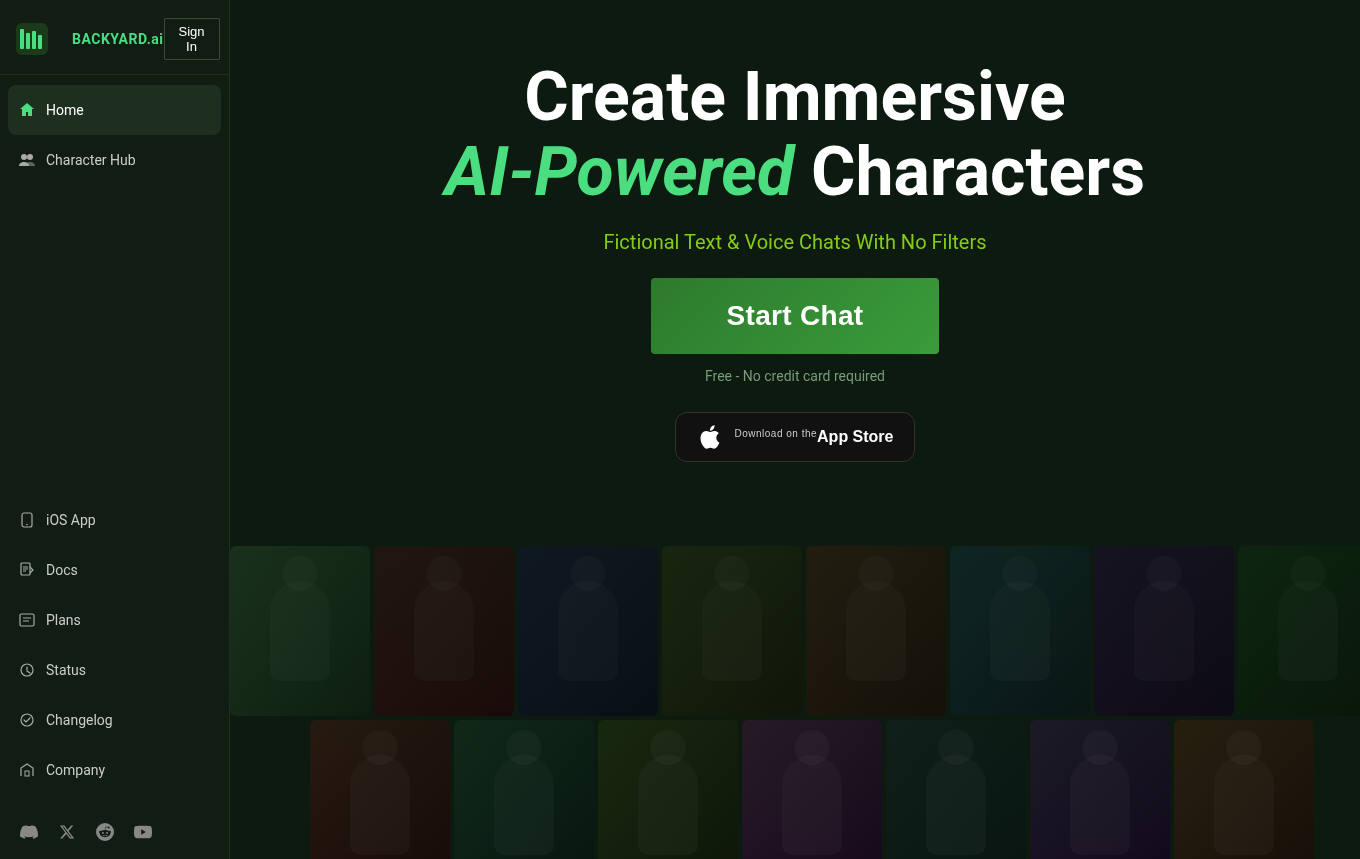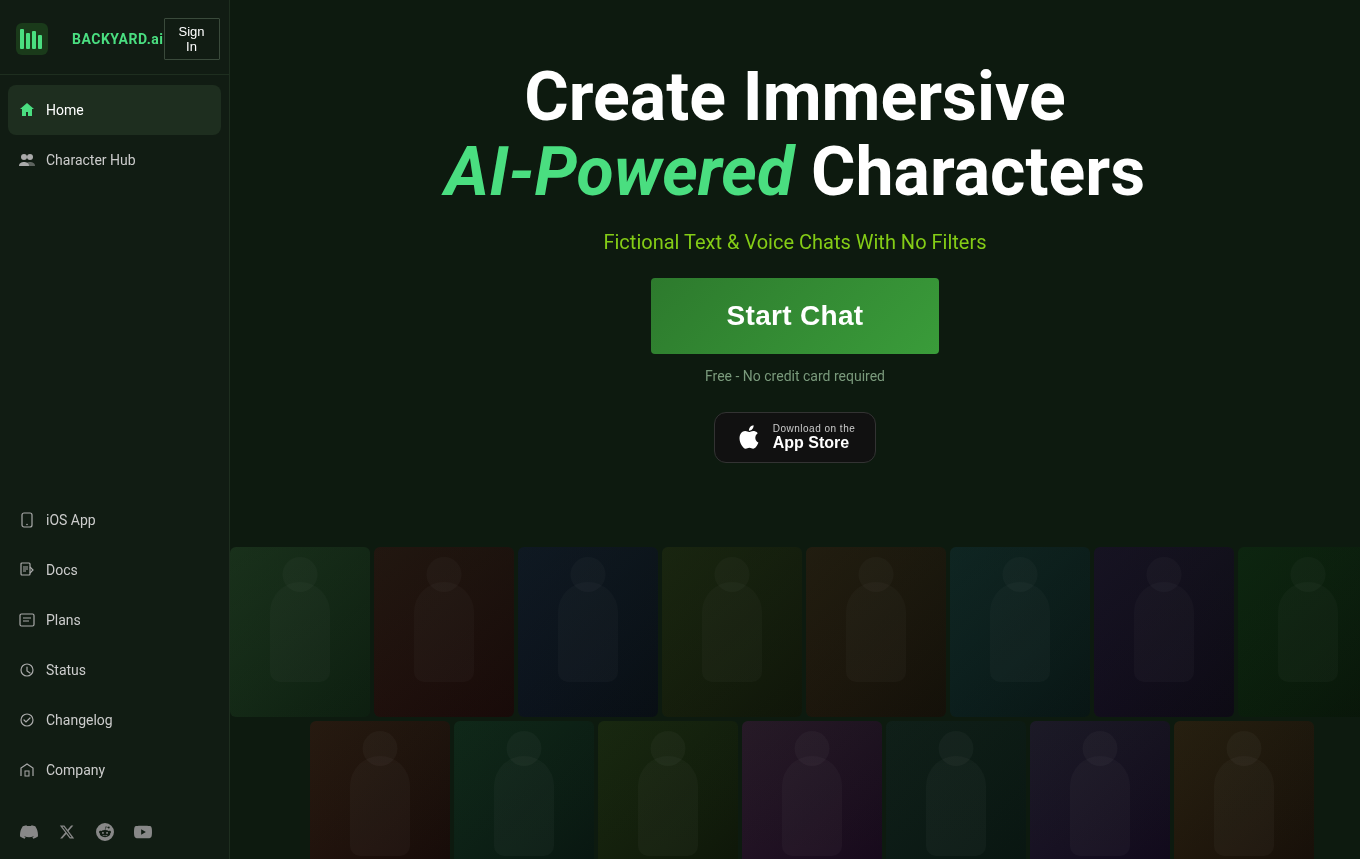--- a/index.html
+++ b/index.html
@@ -193,21 +193,20 @@
       padding: 10px 20px;
       display: flex;
       align-items: center;
       gap: 10px;
       cursor: pointer;
       color: #fff;
     }
 
     .app-store-inner {
       display: flex;
-      flex-direction: column;
       align-items: flex-start;
     }
 
     .app-store-small {
       font-size: 10px;
       color: #ccc;
       letter-spacing: 0.5px;
     }
 
     .app-store-large {

